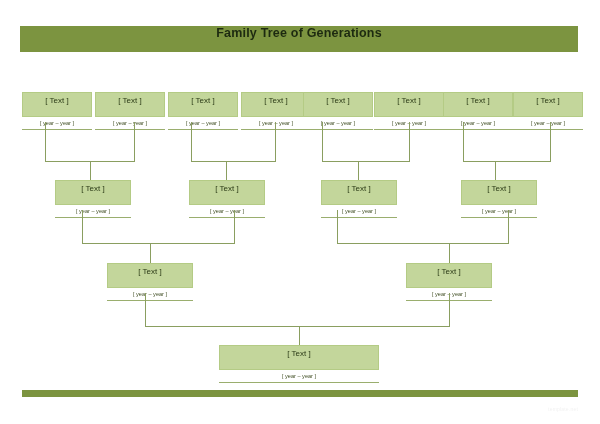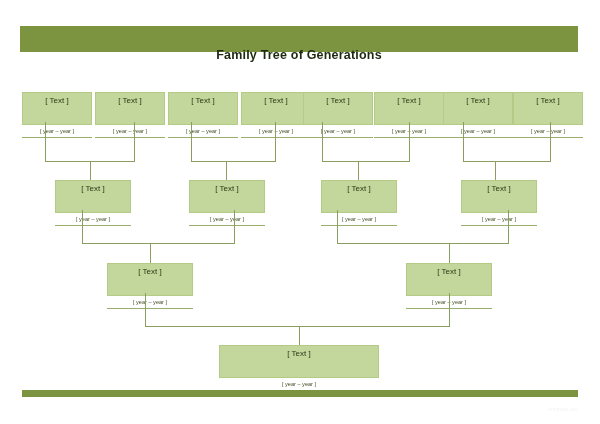--- a/index.html
+++ b/index.html
@@ -8,35 +8,35 @@
     font-family:"Liberation Sans", sans-serif;
     overflow:hidden;position:relative;
   }
   #page{position:absolute;left:0;top:0;width:600px;height:424px;}
 
   
   .bar{position:absolute;background:#7c9440;}
   #header-bar{left:20px;top:26px;width:558px;height:26px;}
   #footer-bar{left:22px;top:390px;width:556px;height:7px;}
   #page-title{
-    position:absolute;left:20px;top:42px;width:558px;height:26px;
+    position:absolute;left:20px;top:20px;width:558px;height:26px;
     display:flex;align-items:center;justify-content:center;
     font-size:12.5px;font-weight:bold;color:#1d2a10;letter-spacing:.2px;
   }
   #watermark{
     position:absolute;left:512px;top:404px;width:66px;height:10px;
     font-size:5px;color:#f2f2f2;text-align:right;line-height:10px;
     letter-spacing:.2px;
   }
 
   
   .node{position:absolute;}
   .node .name{
     background:#c3d69b;border:1px solid #b4cb85;
-    height:33px;line-height:16px;text-align:center;
+    height:25px;line-height:16px;text-align:center;
     font-size:8px;color:#2b3a16;box-sizing:border-box;
   }
   .node .years{
     background:#ffffff;height:13px;line-height:13px;text-align:center;
     font-size:5.6px;color:#3f4d22;box-sizing:border-box;
     border-bottom:1px solid #9aae6e;
   }
 
   
   .vline{position:absolute;width:1px;background:#8a9e60;}

